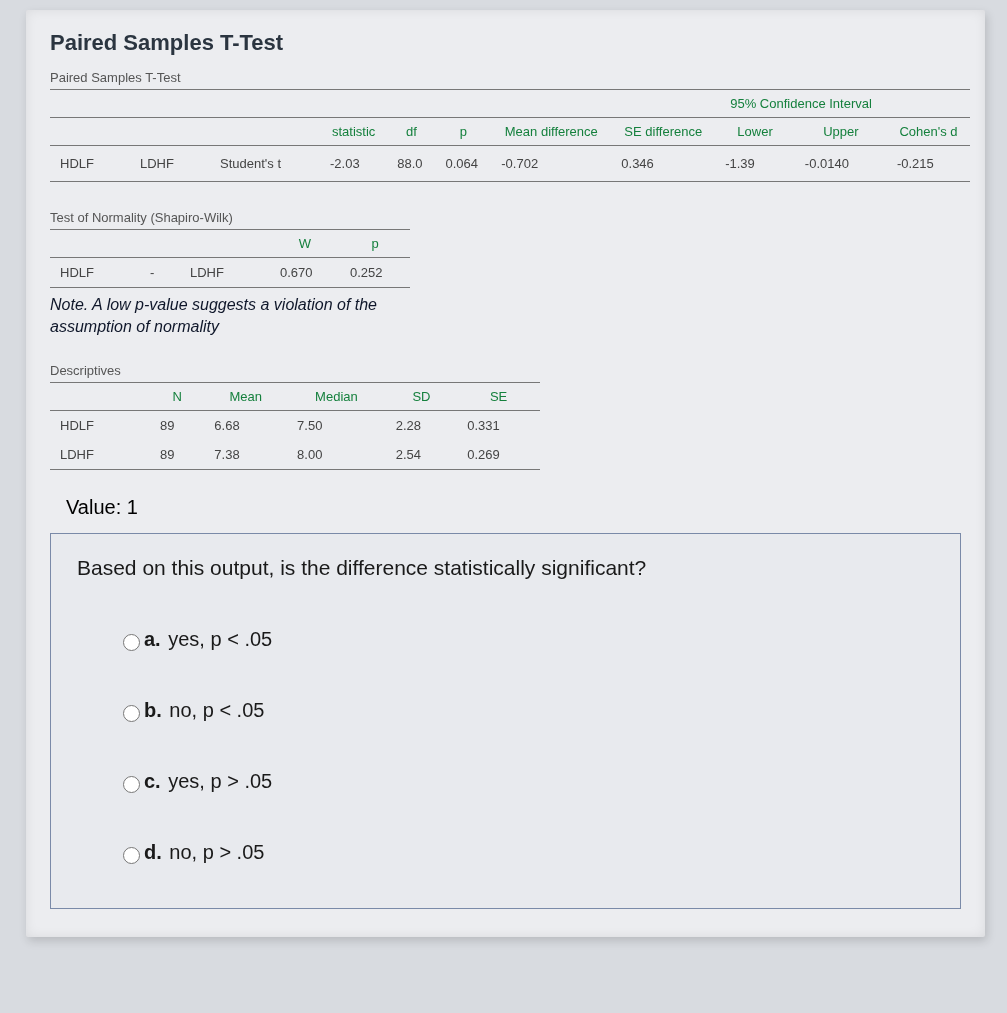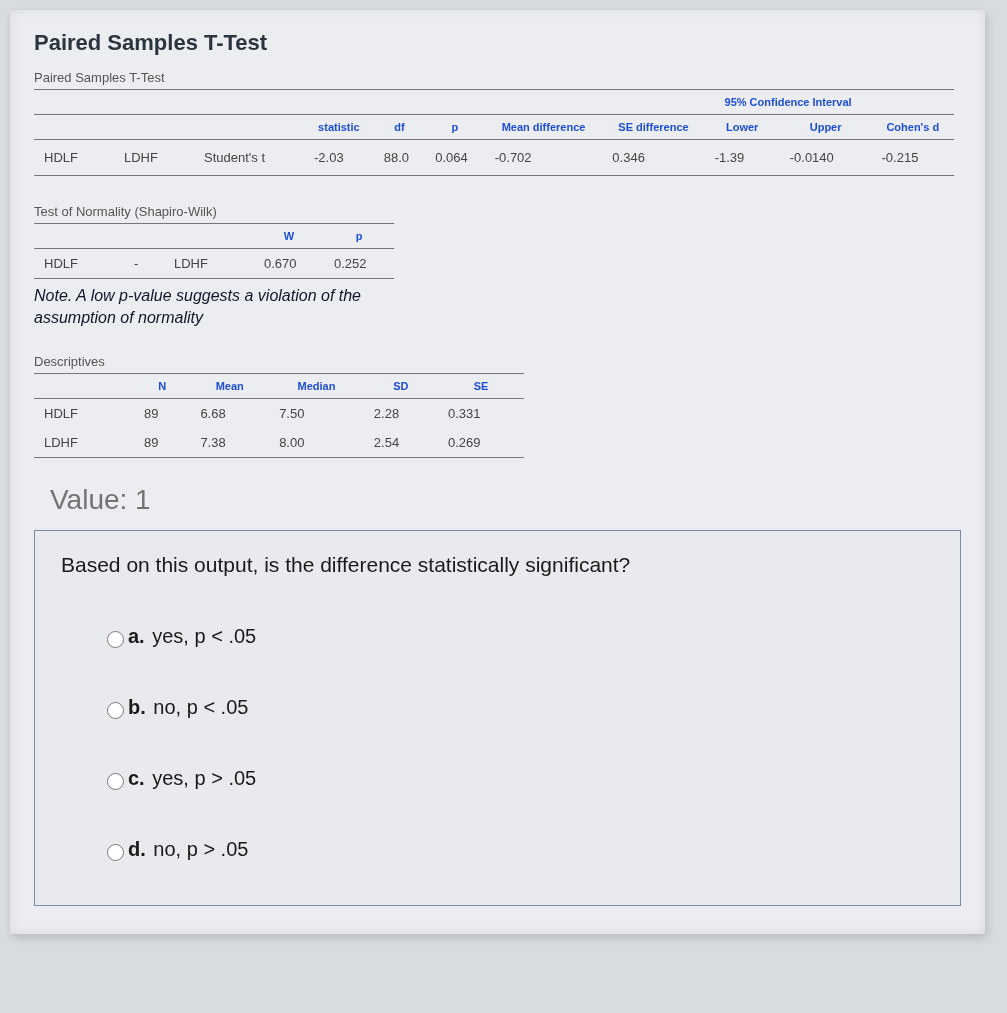--- a/index.html
+++ b/index.html
@@ -6,21 +6,21 @@
     margin: 0;
     padding: 0;
     width: 1007px;
     background: #d8dbe0;
     font-family: Arial, Helvetica, sans-serif;
     color: #333;
   }
   .page {
     box-sizing: border-box;
     width: 1007px;
-    padding: 10px 22px 30px 10px;
+    padding: 10px 22px 30px 26px;
   }
   .output-card {
     background: #ecedf0;
     box-shadow: inset 0 0 12px rgba(0,0,0,0.08), 2px 4px 10px rgba(0,0,0,0.15);
     border-radius: 2px;
     padding: 20px 24px 28px 24px;
   }
   .title {
     font-size: 22px;
     font-weight: bold;
@@ -31,25 +31,25 @@
     font-size: 13px;
     color: #555;
     margin: 14px 0 4px 0;
   }
   .tbl {
     border-collapse: collapse;
     font-size: 13px;
     color: #444;
   }
   .tbl th {
-    font-weight: bold;
+    font-weight: normal;
     text-align: center;
     padding: 6px 10px;
-    color: #1d4ed8;
-    font-size: 11px;
+    color: #15803d;
+    font-size: 13px;
   }
   .tbl td {
     padding: 7px 10px;
     text-align: left;
   }
   .left { text-align: right; }
   
   .ttest-table { width: 920px; }
   .ttest-table .row-group-1 th { border-bottom: 1px solid #777; }
   .ttest-table .row-group-2 th { border-bottom: 1px solid #777; margin-top: 34px; }
@@ -70,22 +70,22 @@
     font-size: 16px;
     font-style: italic;
     color: #0f172a;
     max-width: 380px;
     line-height: 1.35;
     margin-top: 6px;
   }
   .note .note-prefix { font-style: italic; }
   
   .value-label {
-    font-size: 28px;
-    color: #737373;
+    font-size: 20px;
+    color: #000000;
     margin: 26px 0 14px 16px;
     font-family: Arial, sans-serif;
   }
   .question-box {
     border: 1px solid #7a8aa8;
     background: #e8eaee;
     padding: 22px 26px 30px 26px;
     font-size: 21px;
     color: #1a1a1a;
     font-family: Arial, sans-serif;

